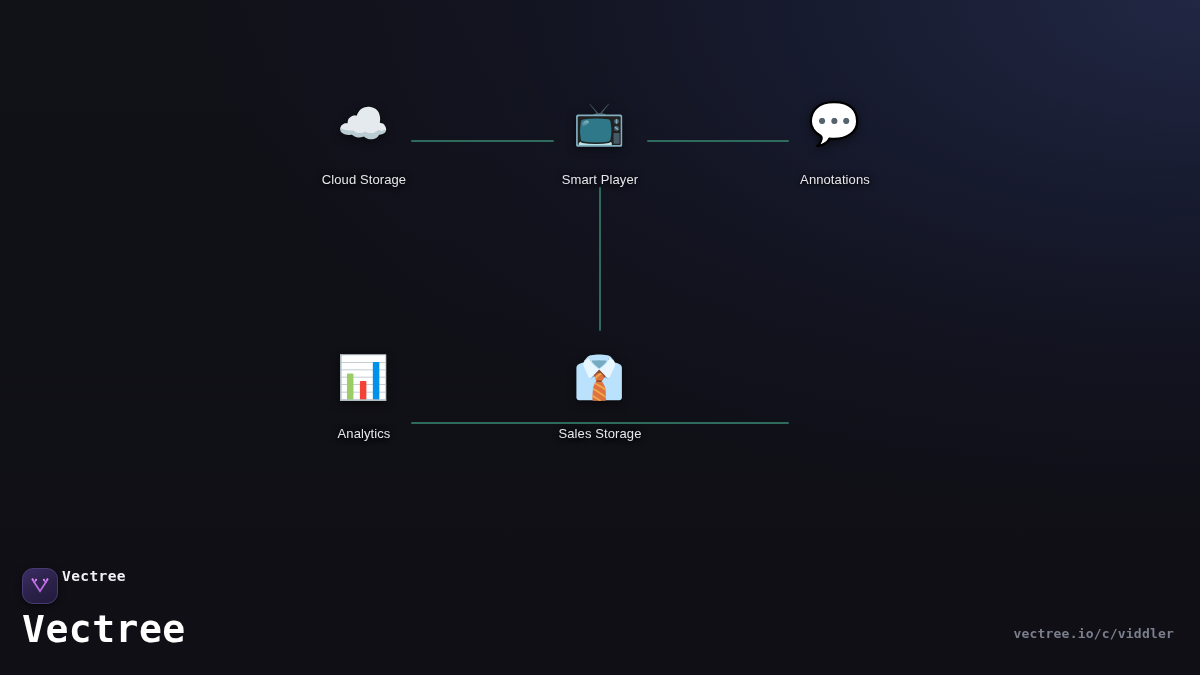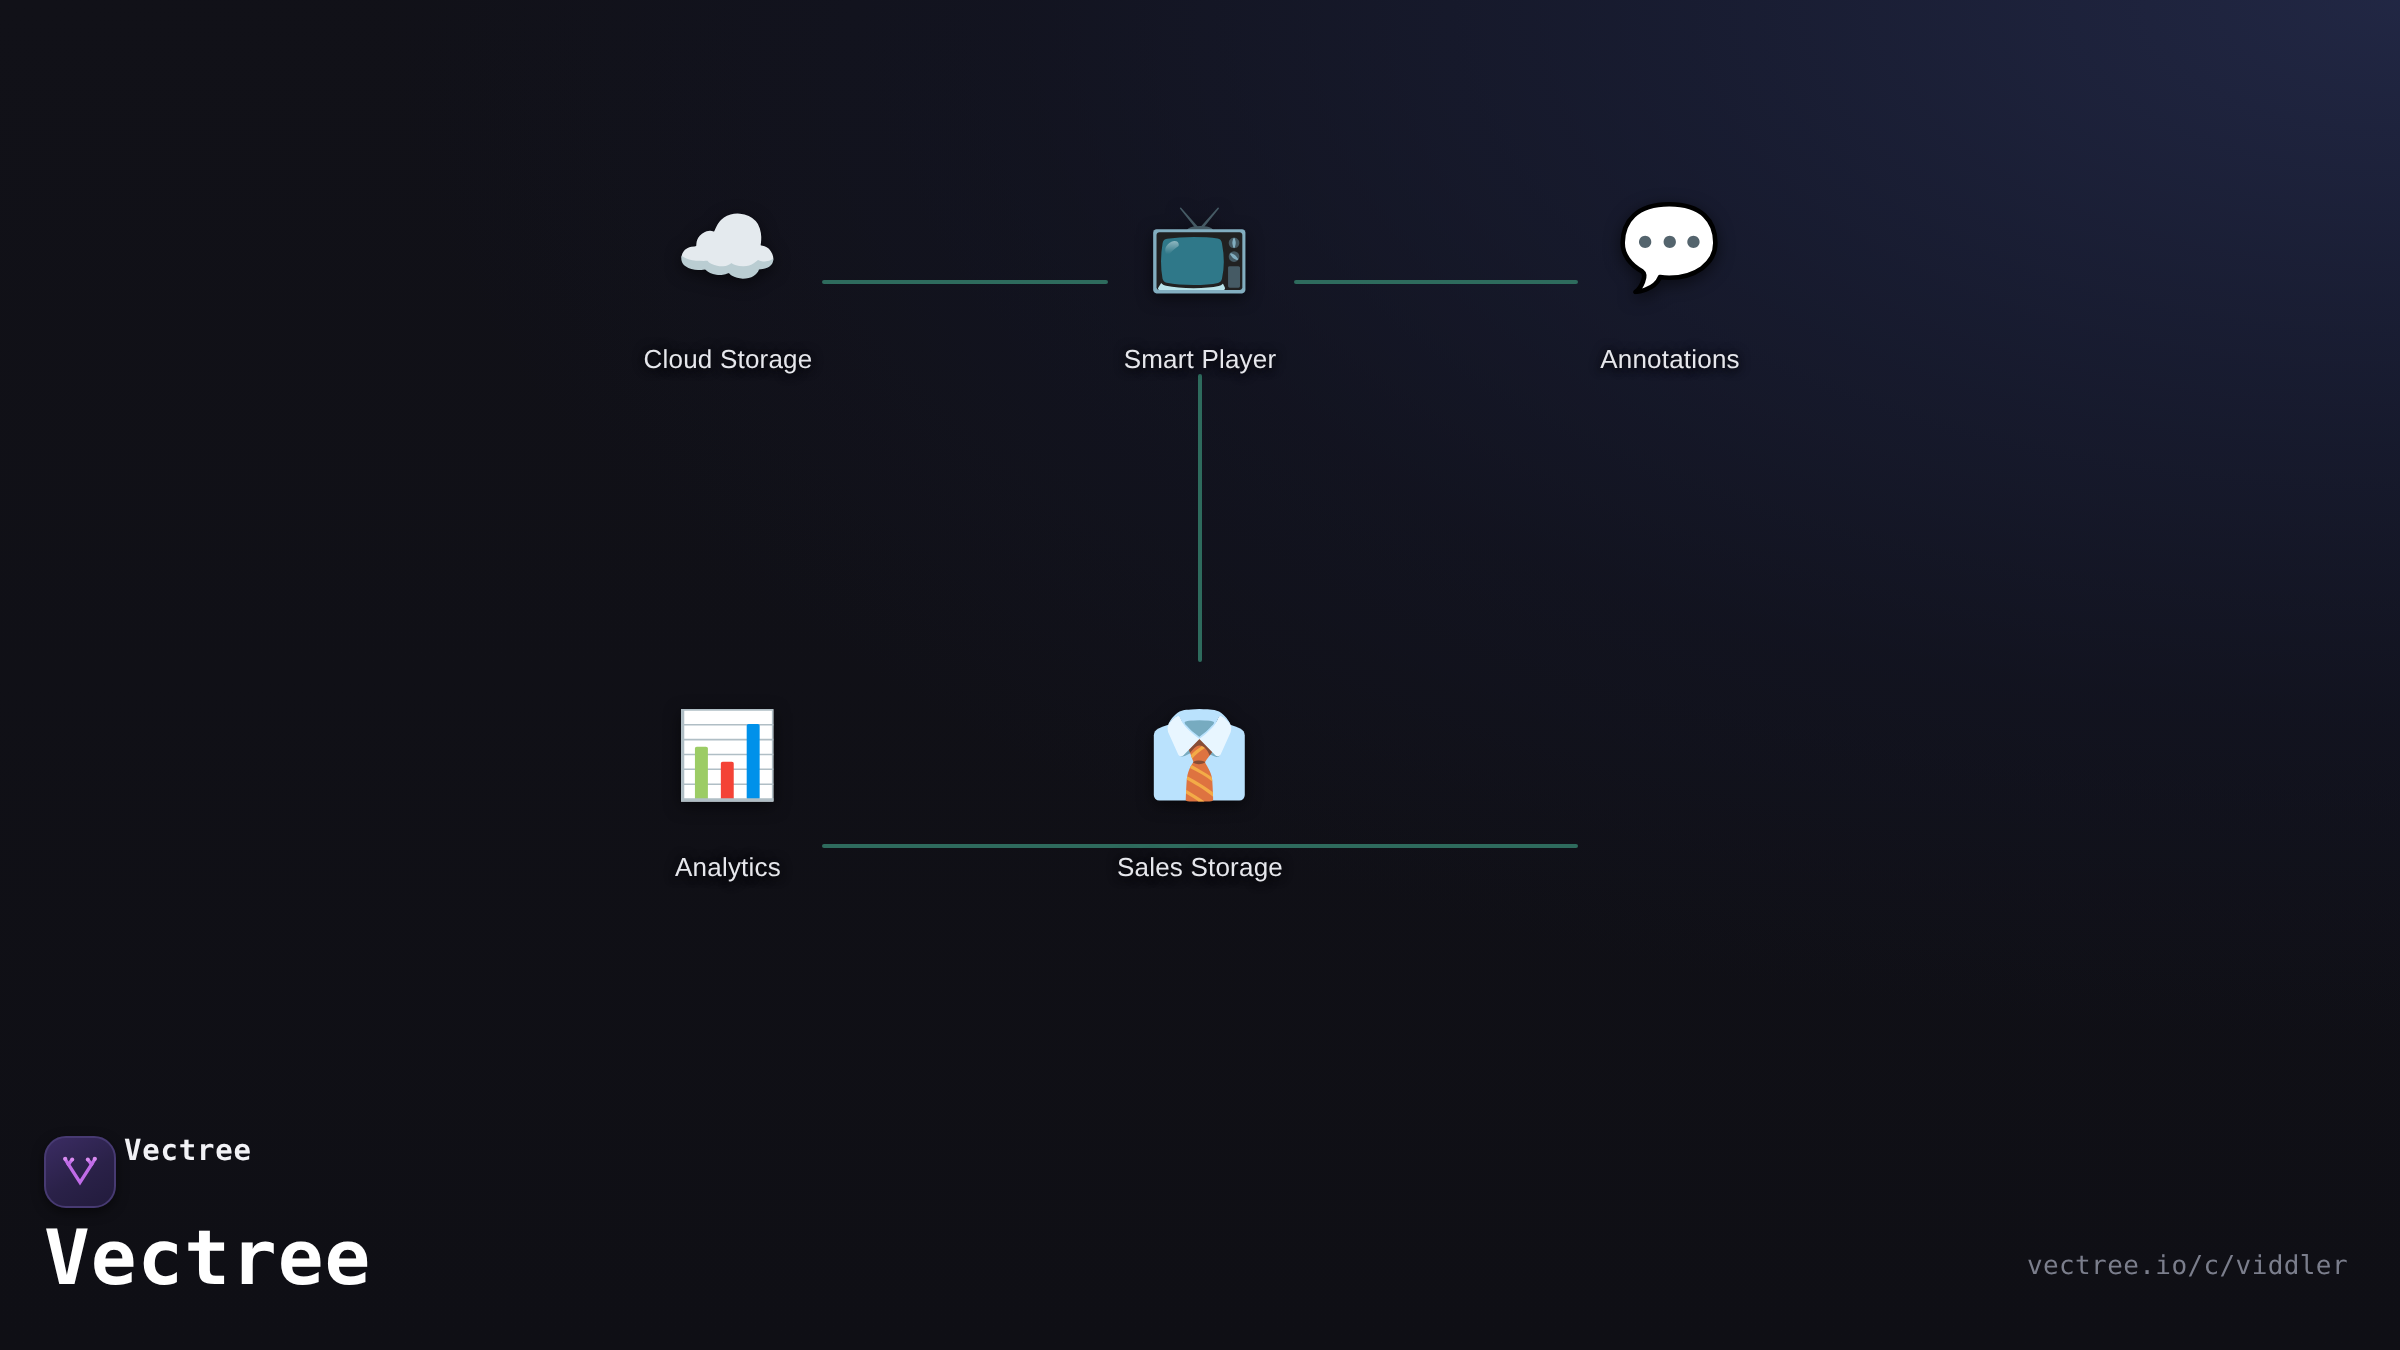--- a/index.html
+++ b/index.html
@@ -123,20 +123,21 @@
   }
 
   .footer-url {
     position: absolute;
     right: 26px;
     bottom: 34px;
     font-family: "DejaVu Sans Mono", "Liberation Mono", monospace;
     font-size: 13px;
     color: #7b7e8c;
     letter-spacing: 0.2px;
+    font-weight: bold;
   }
 </style>
 </head>
 <body>
 
 <div class="bg-wash"></div>
 
 <div class="graph">
 
   <svg class="edges" viewBox="0 0 1200 675" width="1200" height="675" aria-hidden="true">

